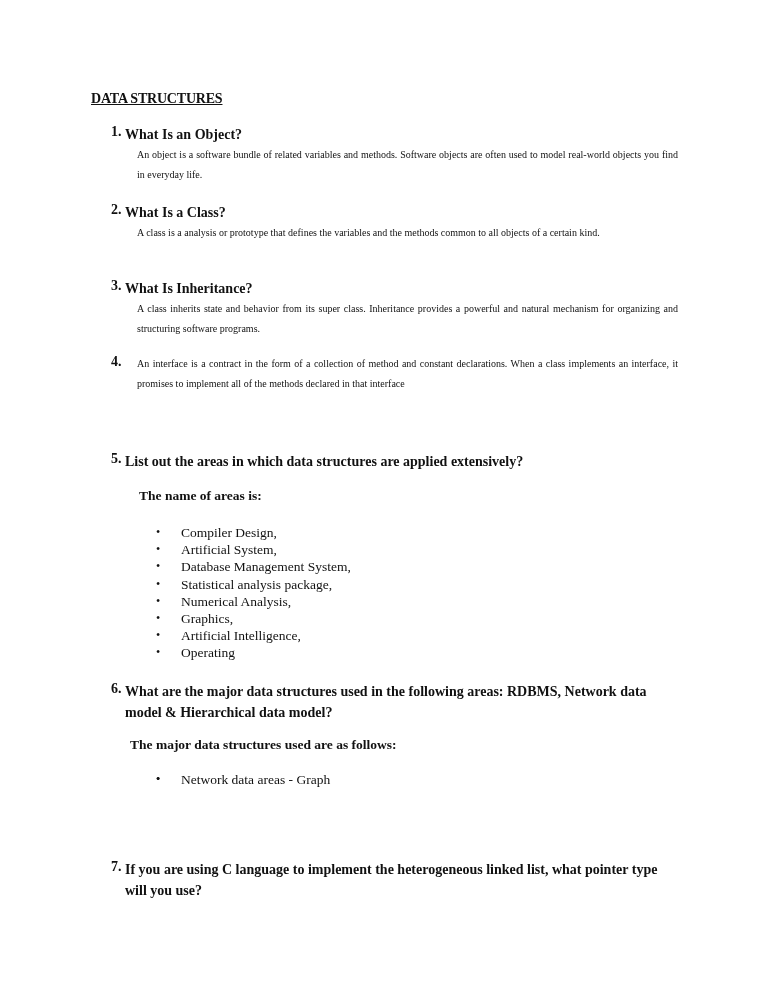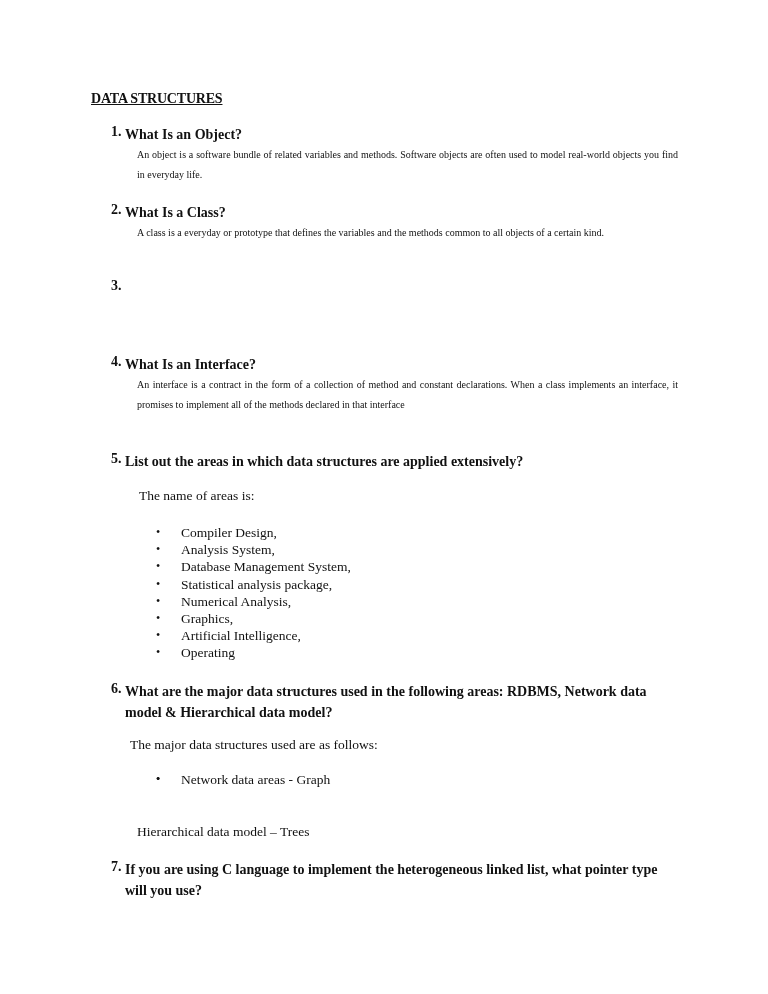--- a/index.html
+++ b/index.html
@@ -20,21 +20,21 @@
     position: absolute; left: 0; top: 0; font-weight: bold; font-size: 14px;
   }
   .q .head {
     margin-left: 14px; font-weight: bold; font-size: 14px; line-height: 21px;
   }
   .q .body {
     margin-left: 26px; font-size: 10px; line-height: 20px; text-align: justify;
     text-align-last: left;
   }
   .sub {
-    position: absolute; font-size: 13.5px; line-height: 20px;
+    position: absolute; font-size: 13.5px; line-height: 20px; font-weight: bold;
   }
   ul.bul {
     position: absolute; margin: 0; padding: 0; list-style: none;
     font-size: 13.5px; line-height: 17.2px;
   }
   ul.bul li { position: relative; padding-left: 25px; }
   ul.bul li .dot {
     position: absolute; left: 0; top: 0; font-size: 12px;
   }
 </style>
@@ -47,58 +47,58 @@
 
   <div class="q" style="top:124px;">
     <span class="num">1.</span>
     <div class="head">What Is an Object?</div>
     <div class="body">An object is a software bundle of related variables and methods. Software objects are often used to model real-world objects you find in everyday life.</div>
   </div>
 
   <div class="q" style="top:202px;">
     <span class="num">2.</span>
     <div class="head">What Is a Class?</div>
-    <div class="body">A class is a everyday or prototype that defines the variables and the methods common to all objects of a certain kind.</div>
+    <div class="body">A class is a analysis or prototype that defines the variables and the methods common to all objects of a certain kind.</div>
   </div>
 
   <div class="q" style="top:278px;">
     <span class="num">3.</span>
+    <div class="head">What Is Inheritance?</div>
+    <div class="body">A class inherits state and behavior from its super class. Inheritance provides a powerful and natural mechanism for organizing and structuring software programs.</div>
   </div>
 
   <div class="q" style="top:354px;">
     <span class="num">4.</span>
-    <div class="head">What Is an Interface?</div>
     <div class="body">An interface is a contract in the form of a collection of method and constant declarations. When a class implements an interface, it promises to implement all of the methods declared in that interface</div>
   </div>
 
   <div class="q" style="top:451px;">
     <span class="num">5.</span>
     <div class="head">List out the areas in which data structures are applied extensively?</div>
   </div>
   <div class="sub" style="left:139px; top:486px;">The name of areas is:</div>
   <ul class="bul" style="left:156px; top:524px;">
     <li><span class="dot">•</span><span>Compiler Design,</span></li>
-    <li><span class="dot">•</span><span>Analysis System,</span></li>
+    <li><span class="dot">•</span><span>Artificial System,</span></li>
     <li><span class="dot">•</span><span>Database Management System,</span></li>
     <li><span class="dot">•</span><span>Statistical analysis package,</span></li>
     <li><span class="dot">•</span><span>Numerical Analysis,</span></li>
     <li><span class="dot">•</span><span>Graphics,</span></li>
     <li><span class="dot">•</span><span>Artificial Intelligence,</span></li>
     <li><span class="dot">•</span><span>Operating</span></li>
   </ul>
 
   <div class="q" style="top:681px;">
     <span class="num">6.</span>
     <div class="head">What are the major data structures used in the following areas: RDBMS, Network data model &amp; Hierarchical data model?</div>
   </div>
   <div class="sub" style="left:130px; top:735px;">The major data structures used are as follows:</div>
   <ul class="bul" style="left:156px; top:771px;">
     <li><span class="dot">•</span></li>
     <li><span class="dot">•</span><span>Network data areas - Graph</span></li>
   </ul>
-  <div class="sub" style="left:137px; top:822px;">Hierarchical data model – Trees</div>
 
   <div class="q" style="top:859px;">
     <span class="num">7.</span>
     <div class="head">If you are using C language to implement the heterogeneous linked list, what pointer type will you use?</div>
   </div>
 
 </div>
 
 </body></html>

